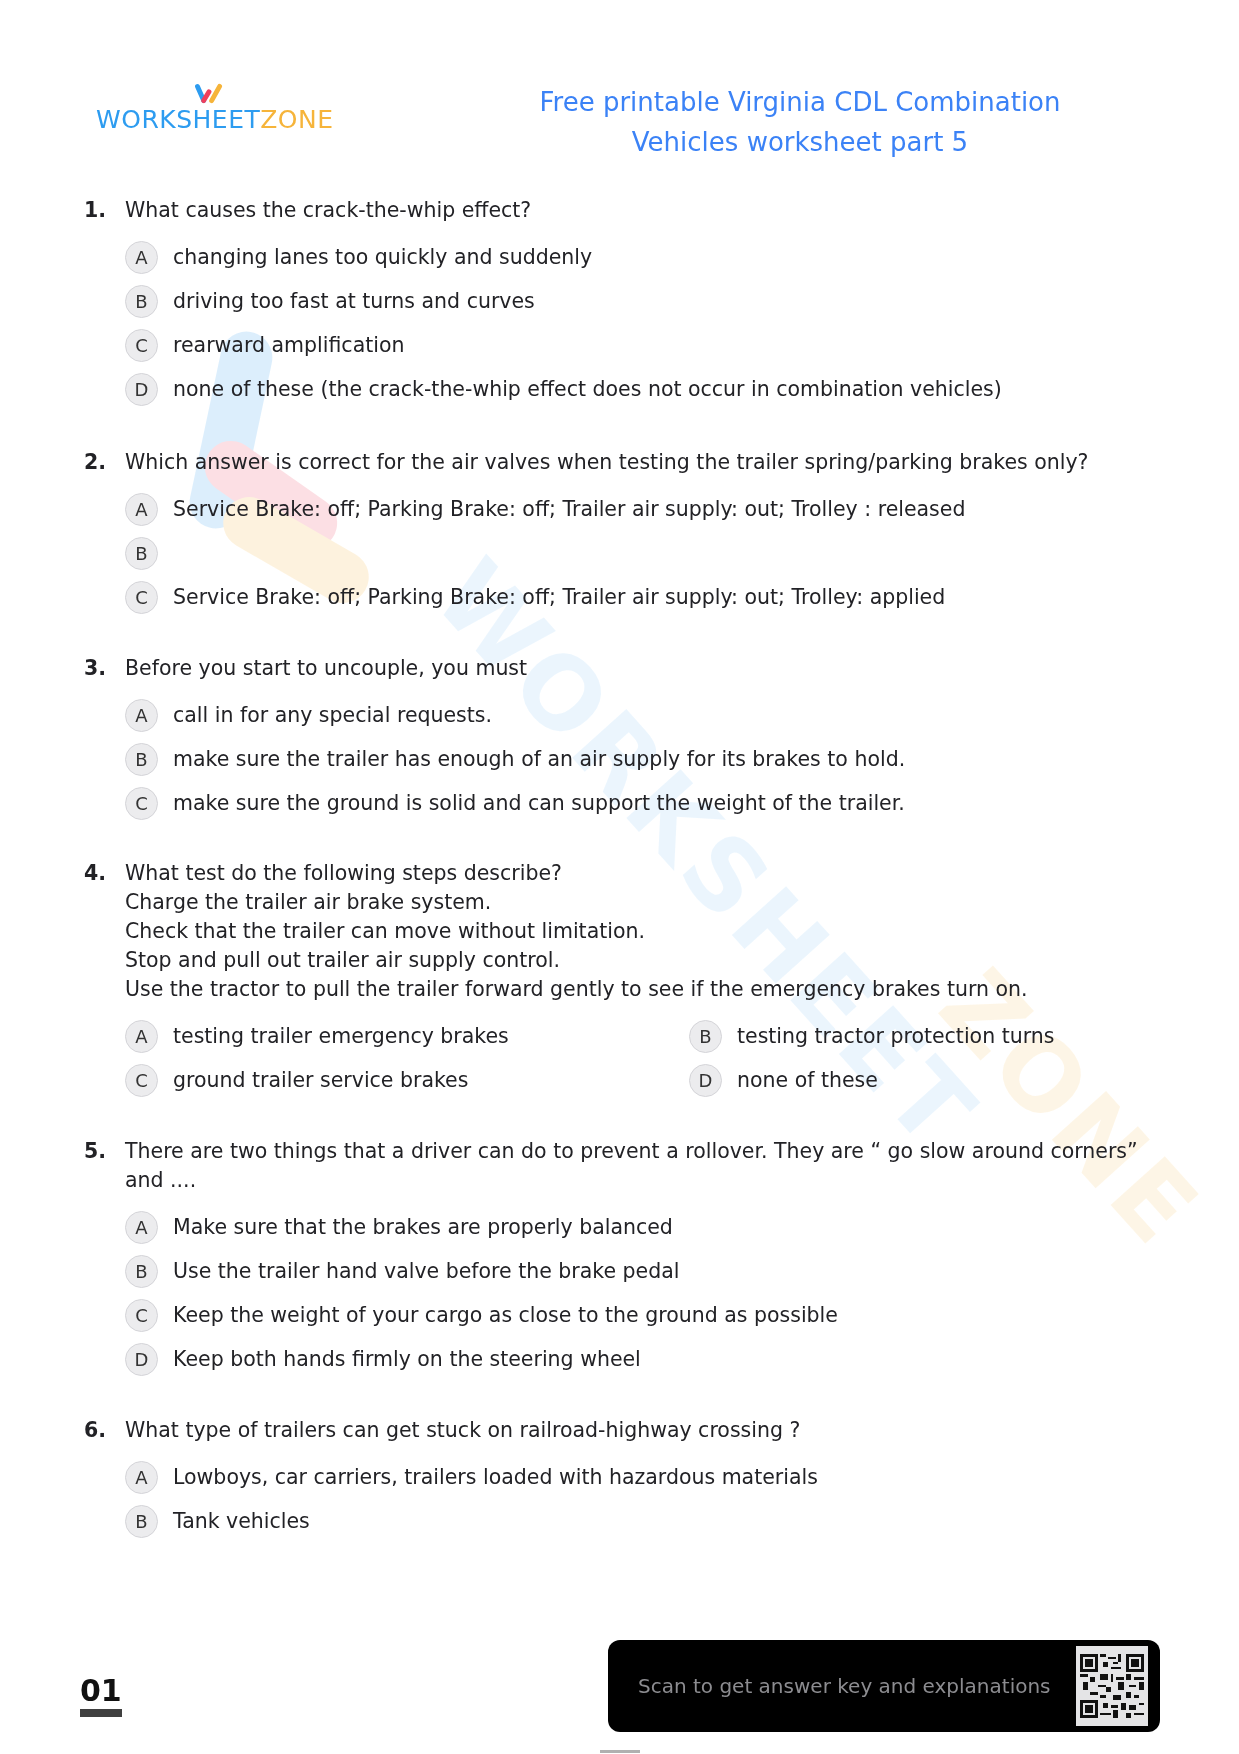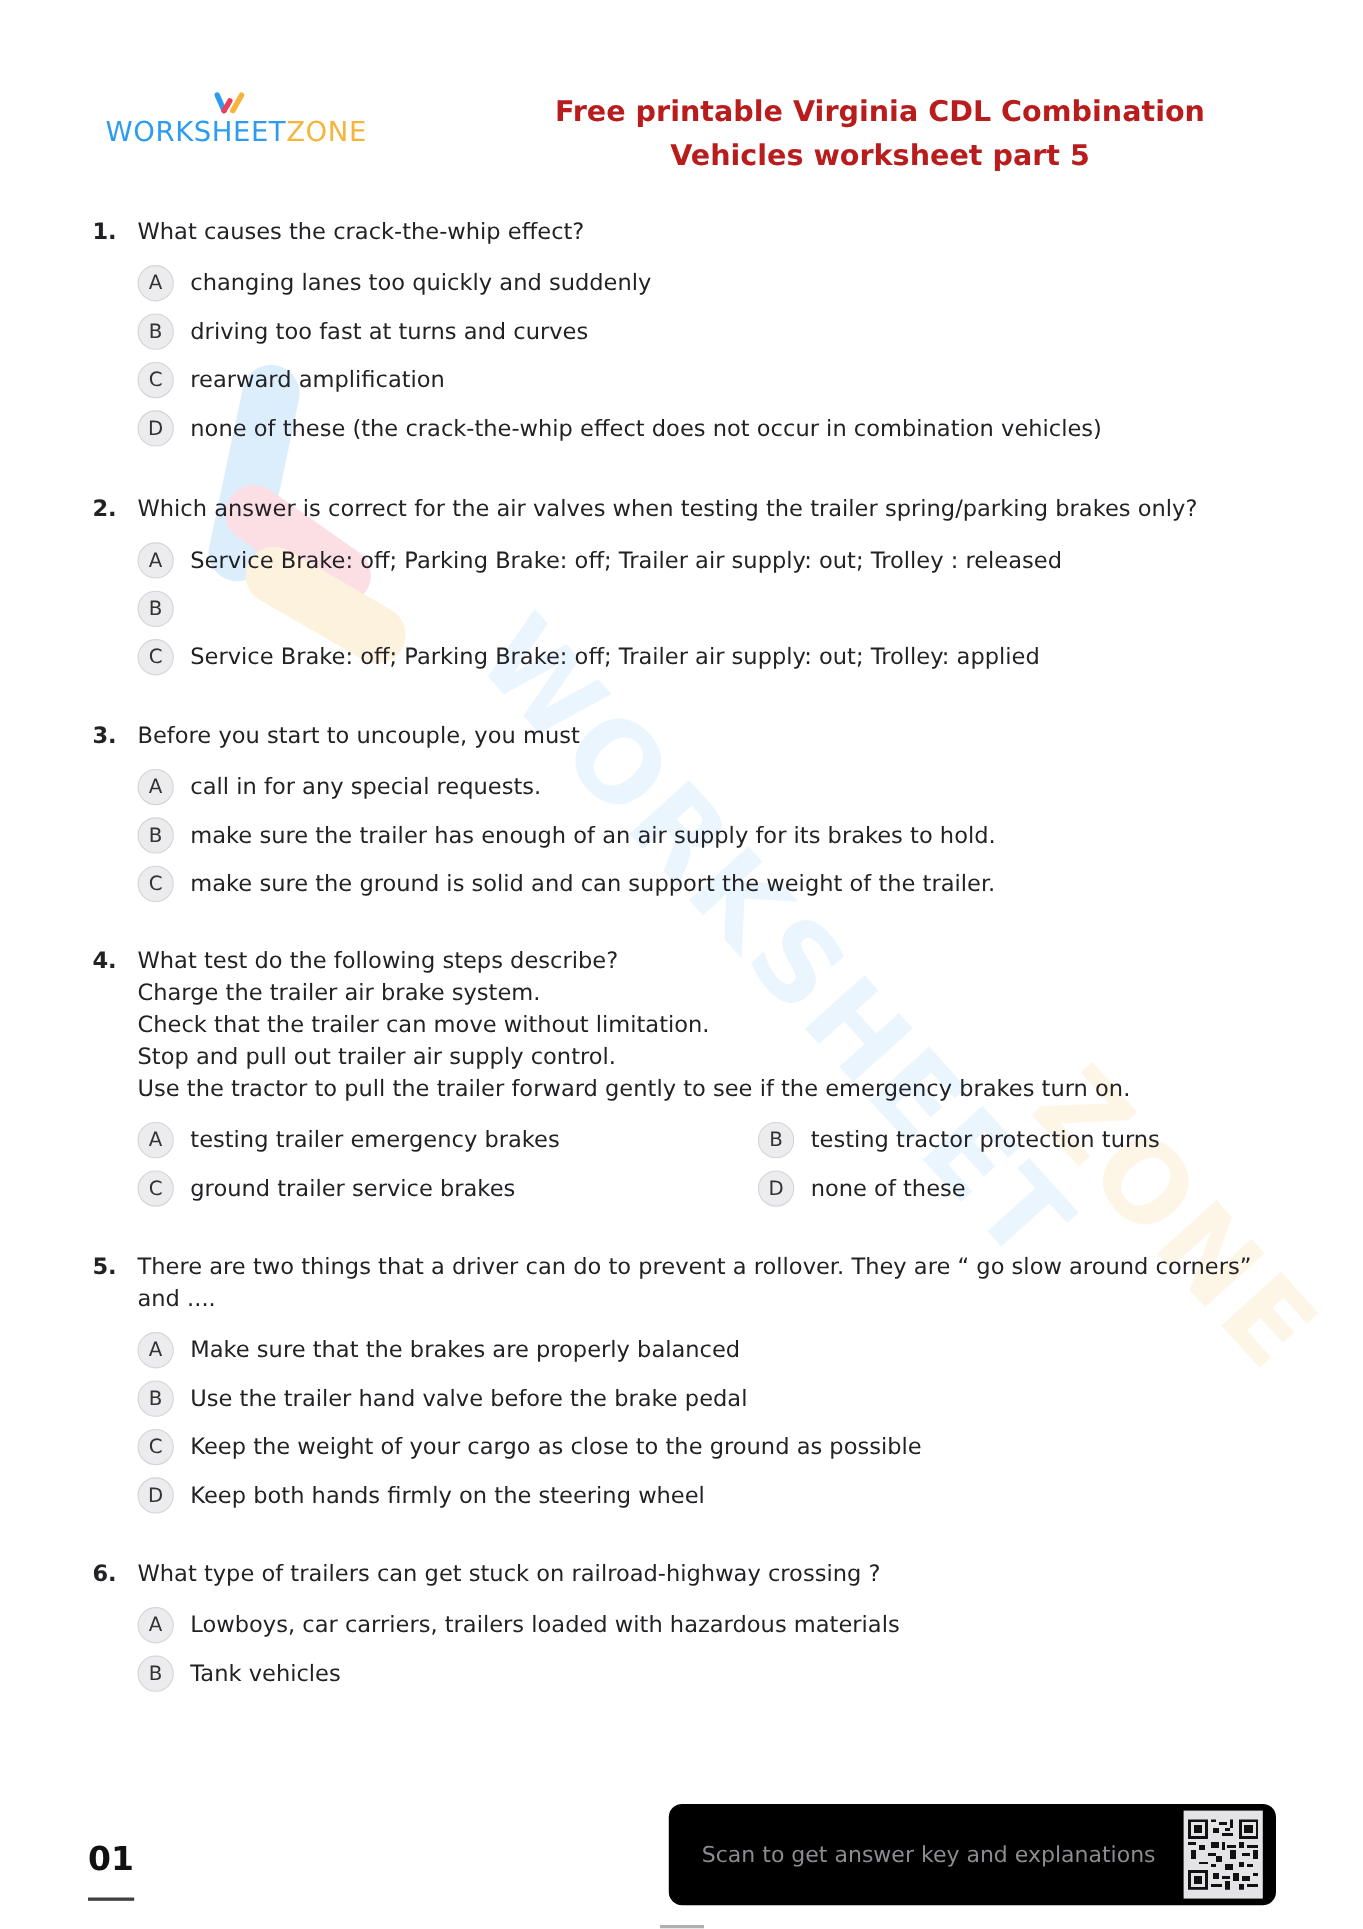--- a/index.html
+++ b/index.html
@@ -11,35 +11,35 @@
 
     .content { position: relative; z-index: 1; }
 
     
     .logo { position: absolute; left: 84px; top: 82px; height: 52px; display: flex; align-items: center; flex-direction: column; }
     .logo svg { width: 68px; height: 52px; }
     .logo-text { margin-left: 12px; font-size: 25px; letter-spacing: 0.5px; font-family: "DejaVu Sans", sans-serif; font-weight: normal; }
     .logo-text .w { color: #2d9cf0; }
     .logo-text .z { color: #f6b43a; }
 
-    .title { position: absolute; left: 500px; top: 82px; width: 600px; text-align: center; font-size: 26px; font-weight: bold; line-height: 40px; color: #b91c1c; }
+    .title { position: absolute; left: 500px; top: 82px; width: 600px; text-align: center; font-size: 26px; font-weight: normal; line-height: 40px; color: #3b82f6; }
 
     
     .question { position: absolute; left: 84px; width: 1090px; }
     .q-head { display: flex; font-size: 20.5px; line-height: 29px; }
     .q-num { width: 41px; font-weight: bold; flex-shrink: 0; }
     .q-text { flex: 1; white-space: pre-line; }
     .options { margin-left: 41px; }
     .option { display: flex; align-items: center; height: 44px; font-size: 20.5px; }
     .badge { width: 33px; height: 33px; border-radius: 50%; background: #ececee; border: 1px solid #d4d4d8; display: flex; align-items: center; justify-content: center; font-size: 18px; color: #333; margin-right: 15px; flex-shrink: 0; }
     .opt-grid { display: grid; grid-template-columns: 564px 480px; margin-left: 41px; }
     .opt-grid .option { height: 44px; }
 
     
-    .page-num { position: absolute; left: 80px; top: 1675px; font-size: 30px; font-weight: bold; color: #111; border-bottom: 3px solid #404040; line-height: 32px; padding-bottom: 18px; }
+    .page-num { position: absolute; left: 80px; top: 1675px; font-size: 30px; font-weight: bold; color: #111; border-bottom: 8px solid #404040; line-height: 32px; padding-bottom: 2px; }
     .scan-box { position: absolute; left: 608px; top: 1640px; width: 552px; height: 92px; background: #000000; border-radius: 12px; display: flex; align-items: center; }
     .scan-text { margin-left: 30px; font-size: 20px; color: #8c8c90; flex: 1; }
     .qr { width: 72px; height: 80px; background: #e4e4e6; margin-right: 12px; display: flex; align-items: center; justify-content: center; }
     .qr svg { width: 64px; height: 64px; }
     .bottom-bar { position: absolute; left: 600px; top: 1750px; width: 40px; height: 3px; background: #b0b0b0; }
   </style>
 </head>
 <body>
 
 <svg class="watermark" viewBox="0 0 1239 1754">

